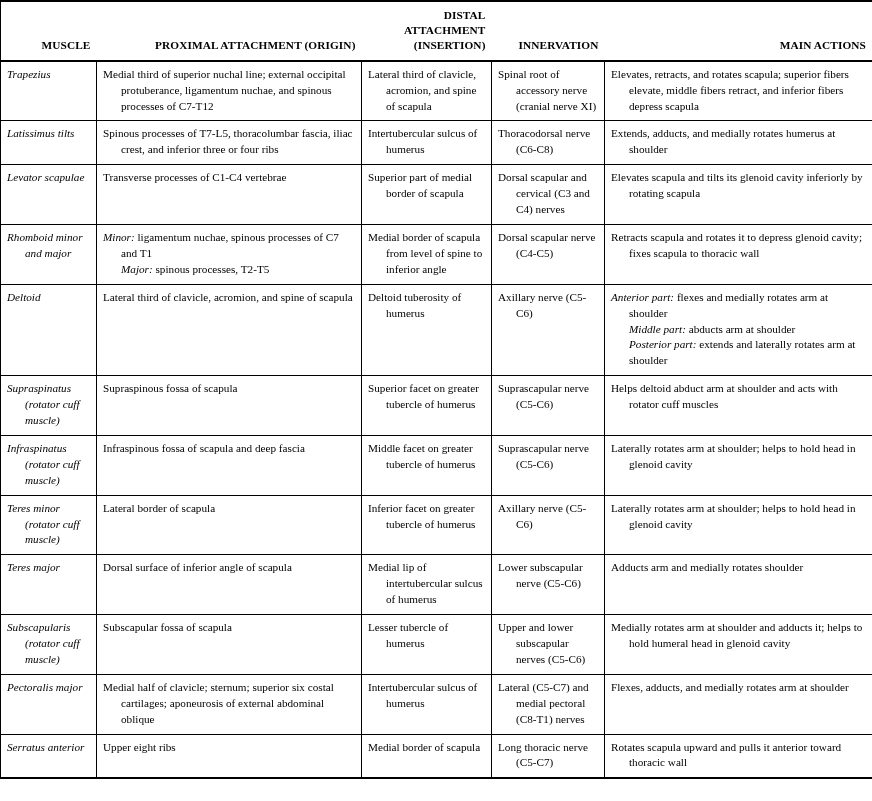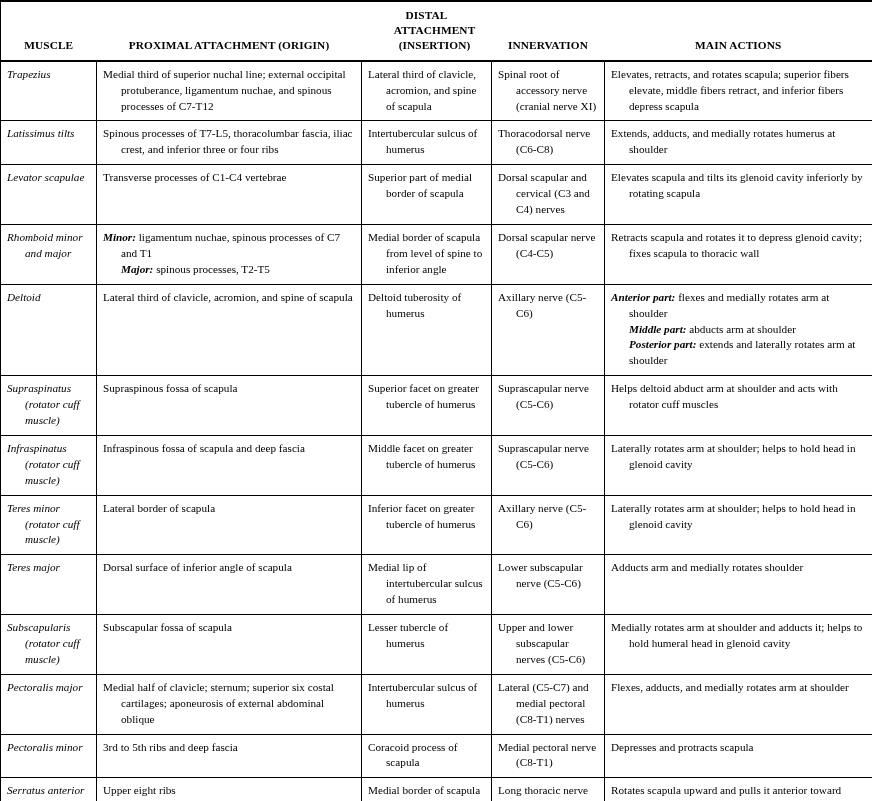--- a/index.html
+++ b/index.html
@@ -33,21 +33,21 @@
     border-right: 1px solid #000;
   }
 
   
   thead tr.header-row {
     border-bottom: 2px solid #000;
   }
   thead th {
     font-weight: bold;
     font-size: 11.3px;
-    text-align: center;
+    text-align: right;
     vertical-align: bottom;
     padding: 6px 6px 7px 6px;
     letter-spacing: 0.1px;
     border: none;
     border-bottom: 2px solid #000;
     line-height: 1.32;
   }
   thead th .hang {
     display: block;
     padding-left: 16px;
@@ -78,21 +78,20 @@
   p.hang + p.hang { margin-top: 0; }
 
   
   p.hang.sub {
     padding-left: 18px;
     text-indent: 0;
   }
 
   em.part {
     font-style: italic;
-    font-weight: bold;
   }
 
   
   col.c1 { width: 96px; }
   col.c2 { width: 265px; }
   col.c3 { width: 130px; }
   col.c4 { width: 113px; }
   col.c5 { width: 268px; }
 </style>
 </head>
@@ -306,37 +305,20 @@
           </td>
           <td class="col-innervation">
             <p class="hang">Lateral (C5-C7) and medial pectoral (C8-T1) nerves</p>
           </td>
           <td class="col-actions">
             <p class="hang">Flexes, adducts, and medially rotates arm at shoulder</p>
           </td>
         </tr>
         <tr>
           <td class="col-muscle">
-            <p class="hang">Pectoralis minor</p>
-          </td>
-          <td class="col-proximal">
-            <p class="hang">3rd to 5th ribs and deep fascia</p>
-          </td>
-          <td class="col-distal">
-            <p class="hang">Coracoid process of scapula</p>
-          </td>
-          <td class="col-innervation">
-            <p class="hang">Medial pectoral nerve (C8-T1)</p>
-          </td>
-          <td class="col-actions">
-            <p class="hang">Depresses and protracts scapula</p>
-          </td>
-        </tr>
-        <tr>
-          <td class="col-muscle">
             <p class="hang">Serratus anterior</p>
           </td>
           <td class="col-proximal">
             <p class="hang">Upper eight ribs</p>
           </td>
           <td class="col-distal">
             <p class="hang">Medial border of scapula</p>
           </td>
           <td class="col-innervation">
             <p class="hang">Long thoracic nerve (C5-C7)</p>

